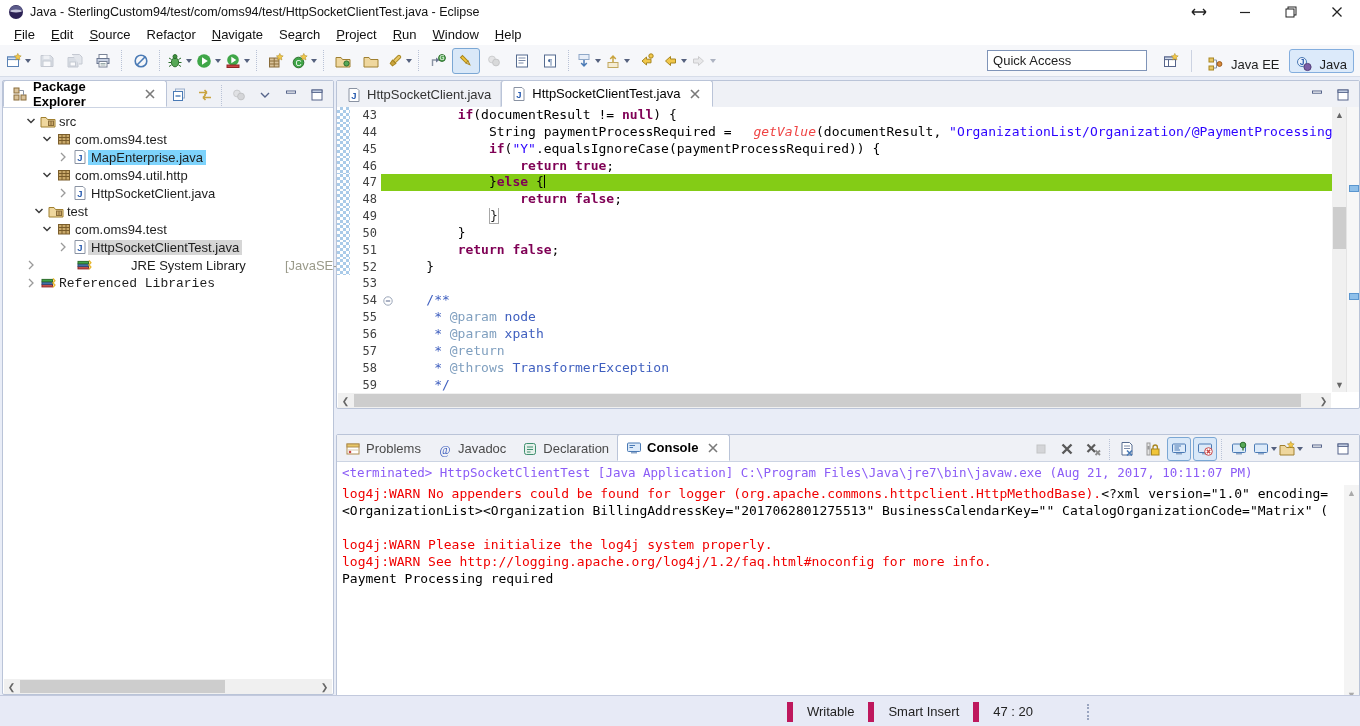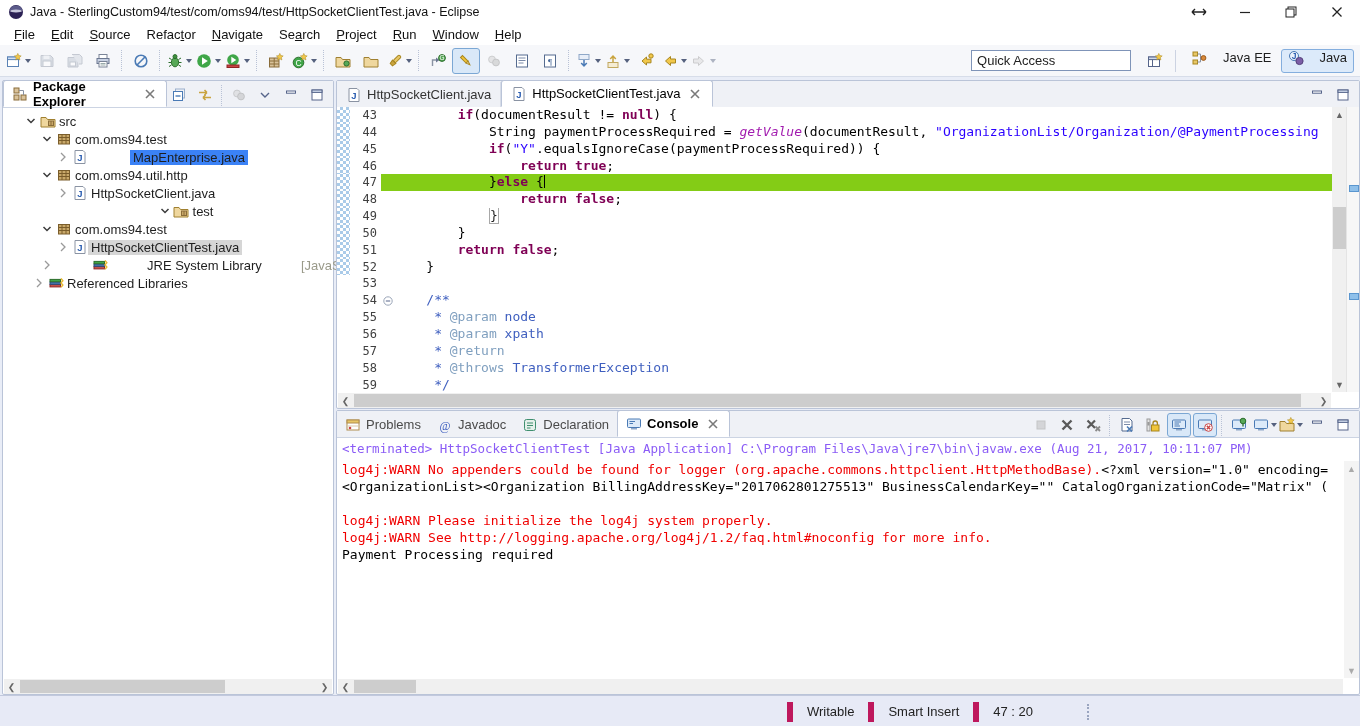--- a/index.html
+++ b/index.html
@@ -24,64 +24,64 @@
   .tbtn.active{background:#d9e8f8;border-color:#7ba7d4;}
   .tbtn.disabled{opacity:.45;}
   .caret{width:0;height:0;border-left:3px solid transparent;border-right:3px solid transparent;
          border-top:4px solid #55617e;margin-left:2px;}
   .tsep{width:1px;height:21px;border-left:1px dotted #b9c2d6;margin:0 4px;}
   #toolbar-right{display:flex;align-items:center;padding-right:6px;}
   #quick-access{width:148px;height:19px;border:1px solid #7f94b8;font-family:"Liberation Sans",sans-serif;
                 font-size:13px;padding:0 5px;color:#222;margin-right:10px;}
   #quick-access::placeholder{color:#222;opacity:1;}
   .vline{width:1px;height:22px;background:#ccd3e2;margin:0 6px;}
-  .persp{height:22px;padding:0 6px;display:flex;align-items:flex-start;gap:16px;font-size:13px;
+  .persp{height:22px;padding:0 6px;display:flex;align-items:flex-end;gap:8px;font-size:13px;
          border:1px solid transparent;border-radius:3px;margin-left:2px;}
   .persp.active{background:#dceafa;border-color:#84aede;}
   
   .panel{position:absolute;background:#fff;border:1px solid #bac4d8;border-radius:2px;}
   #left-panel{left:2px;top:80px;width:330px;height:613px;}
   #editor-panel{left:336px;top:80px;width:1022px;height:327px;}
-  #console-panel{left:336px;top:410px;width:1022px;height:283px;}
+  #console-panel{left:336px;top:434px;width:1022px;height:283px;}
   .tabstrip{height:26px;background:#eff1f6;border-bottom:1px solid #ccd4e3;display:flex;align-items:flex-end;}
   .vtab{height:25px;display:flex;align-items:center;gap:5px;padding:0 8px;font-size:13px;color:#4a4a4a;}
   .vtab.active{background:#fff;border:1px solid #bac4d8;border-bottom:1px solid #fff;
                border-radius:3px 3px 0 0;color:#000;font-weight:bold;}
   .etab{height:25px;display:flex;align-items:center;gap:5px;padding:0 9px;font-size:13px;color:#333;
         border-right:1px solid #d6dce8;}
   .etab.active{background:#fff;border:1px solid #bac4d8;border-bottom:1px solid #fff;
                border-right:1px solid #bac4d8;border-radius:3px 3px 0 0;color:#000;}
   .tab-close{display:flex;margin-left:2px;}
   .strip-right{margin-left:auto;display:flex;align-items:center;padding-right:4px;gap:2px;}
   .vbtn{width:22px;height:22px;display:flex;align-items:center;justify-content:center;
         border:1px solid transparent;border-radius:3px;}
   .vbtn.active{background:#d9e8f8;border-color:#7ba7d4;}
   .vbtn.disabled{opacity:.45;}
   
   #pe-tree{padding-top:4px;font-size:13px;}
   .trow{height:18px;display:flex;align-items:center;white-space:nowrap;}
   .trow .chev{width:16px;display:flex;justify-content:center;flex:none;}
   .trow .ticon{width:17px;display:flex;justify-content:center;flex:none;}
   .tlabel{padding:0 3px;}
-  .tlabel.hl-blue{background:#3b82f6;margin-left:42px;}
+  .tlabel.hl-blue{background:#7dd3fc;}
   .tlabel.hl-gray{background:#d6d6d6;}
   .tsuffix{color:#9a9a8a;}
   
   #code-rows{position:absolute;left:0;top:26px;right:27px;bottom:16px;overflow:hidden;background:#fff;}
   .crow{display:flex;height:16.85px;line-height:16.85px;font-family:"DejaVu Sans Mono",monospace;font-size:13px;}
   .cruler{width:13px;flex:none;}
   .cruler.hatch{background:repeating-conic-gradient(#aacbe9 0% 25%,#ffffff 0% 50%) 0 0/6px 6px;}
   .clnum{width:27px;flex:none;text-align:right;padding-right:4px;color:#404040;font-size:12px;}
   .cfold{width:14px;flex:none;display:flex;align-items:center;justify-content:center;}
   .ctext{flex:1;margin:0;white-space:pre;overflow:hidden;font-family:inherit;font-size:inherit;}
   .crow.current .ctext,.crow.current .cfold{background:#84cc16;}
   .s-kw{color:#7f0055;font-weight:bold;}
   .s-p{color:#000;}
   .s-str{color:#2a00ff;}
-  .s-it{color:#a21caf;font-style:italic;}
+  .s-it{color:#ef4444;font-style:italic;margin-left:14px;}
   .s-doc{color:#3f5fbf;}
   .s-doctag{color:#7f9fbf;}
   .s-brace{border:1px solid #a8a8a8;}
   .caret-i{display:inline-block;width:1.5px;height:13px;background:#000;vertical-align:-2px;}
   
   .vsb{position:absolute;top:26px;right:12px;bottom:16px;width:15px;background:#f0f0f0;}
   .vsb .arr{position:absolute;left:0;width:15px;height:15px;color:#666;font-size:9px;
             display:flex;align-items:center;justify-content:center;}
   .vsb .thumb{position:absolute;left:1px;width:13px;background:#cdcdcd;}
   .overview{position:absolute;top:26px;right:0;bottom:16px;width:12px;background:#f7f7f7;border-left:1px solid #e4e4e4;}
@@ -554,21 +554,21 @@
           </svg>
         </span>
         <span class="ticon">
           <svg width="16" height="16" viewBox="0 0 16 16">
             <path d="M3 1.5 h8 l2 2 V14.5 H3 z" fill="#fff" stroke="#8a93a3"></path>
             <text x="8" y="12" font-size="9.5" fill="#2a5db0" text-anchor="middle" font-family="Liberation Sans" font-weight="bold">J</text>
           </svg>
         </span>
         <span class="tlabel">HttpSocketClient.java</span>
       </div>
-      <div class="trow" style="padding-left: 37px; justify-content: center;">
+      <div class="trow" style="padding-left: 28px;">
         <span class="chev">
           <svg width="16" height="16" viewBox="0 0 16 16">
             <path d="M4.5 6 L8 9.5 L11.5 6" fill="none" stroke="#3c3c3c" stroke-width="1.5"></path>
           </svg>
         </span>
         <span class="ticon">
           <svg width="16" height="16" viewBox="0 0 16 16">
             <path d="M1 4.5 h5 l1.5 2 H15 v7.5 H1 z" fill="#efd79e" stroke="#a08030"></path>
             <rect x="8.5" y="8" width="5" height="4.5" fill="#c9a96a" stroke="#8a6d3b"></rect>
             <line x1="11" y1="8" x2="11" y2="12.5" stroke="#8a6d3b"></line>
@@ -600,38 +600,38 @@
           </svg>
         </span>
         <span class="ticon">
           <svg width="16" height="16" viewBox="0 0 16 16">
             <path d="M3 1.5 h8 l2 2 V14.5 H3 z" fill="#fff" stroke="#8a93a3"></path>
             <text x="8" y="12" font-size="9.5" fill="#2a5db0" text-anchor="middle" font-family="Liberation Sans" font-weight="bold">J</text>
           </svg>
         </span>
         <span class="tlabel hl-gray">HttpSocketClientTest.java</span>
       </div>
-      <div class="trow" style="padding-left: 36px; gap: 36px;">
+      <div class="trow" style="padding-left: 20px; gap: 36px;">
         <span class="chev">
           <svg width="16" height="16" viewBox="0 0 16 16">
             <path d="M6 4 L10 8 L6 12" fill="none" stroke="#9a9a9a" stroke-width="1.3"></path>
           </svg>
         </span>
         <span class="ticon">
           <svg width="16" height="16" viewBox="0 0 16 16">
             <rect x="2" y="9.6" width="10.5" height="2.3" fill="#c9584f" stroke="#8f2424"></rect>
             <rect x="2" y="7" width="10.5" height="2.3" fill="#4a7ab5" stroke="#2a4a7a"></rect>
             <rect x="2" y="4.4" width="10.5" height="2.3" fill="#3fa648" stroke="#2c6e2c"></rect>
             <path d="M13 3.5 l1.8 2.2 -1.8 2.2 1.8 2.2 -1.8 2.2" fill="none" stroke="#e8b830" stroke-width="1.5"></path>
           </svg>
         </span>
         <span class="tlabel">JRE System Library</span>
         <span class="tsuffix"> [JavaSE-1.7]</span>
       </div>
-      <div class="trow" style="padding-left: 28px;">
+      <div class="trow" style="padding-left: 20px; font-family: Liberation Mono, monospace;">
         <span class="chev">
           <svg width="16" height="16" viewBox="0 0 16 16">
             <path d="M6 4 L10 8 L6 12" fill="none" stroke="#9a9a9a" stroke-width="1.3"></path>
           </svg>
         </span>
         <span class="ticon">
           <svg width="16" height="16" viewBox="0 0 16 16">
             <rect x="2" y="9.6" width="10.5" height="2.3" fill="#c9584f" stroke="#8f2424"></rect>
             <rect x="2" y="7" width="10.5" height="2.3" fill="#4a7ab5" stroke="#2a4a7a"></rect>
             <rect x="2" y="4.4" width="10.5" height="2.3" fill="#3fa648" stroke="#2c6e2c"></rect>

